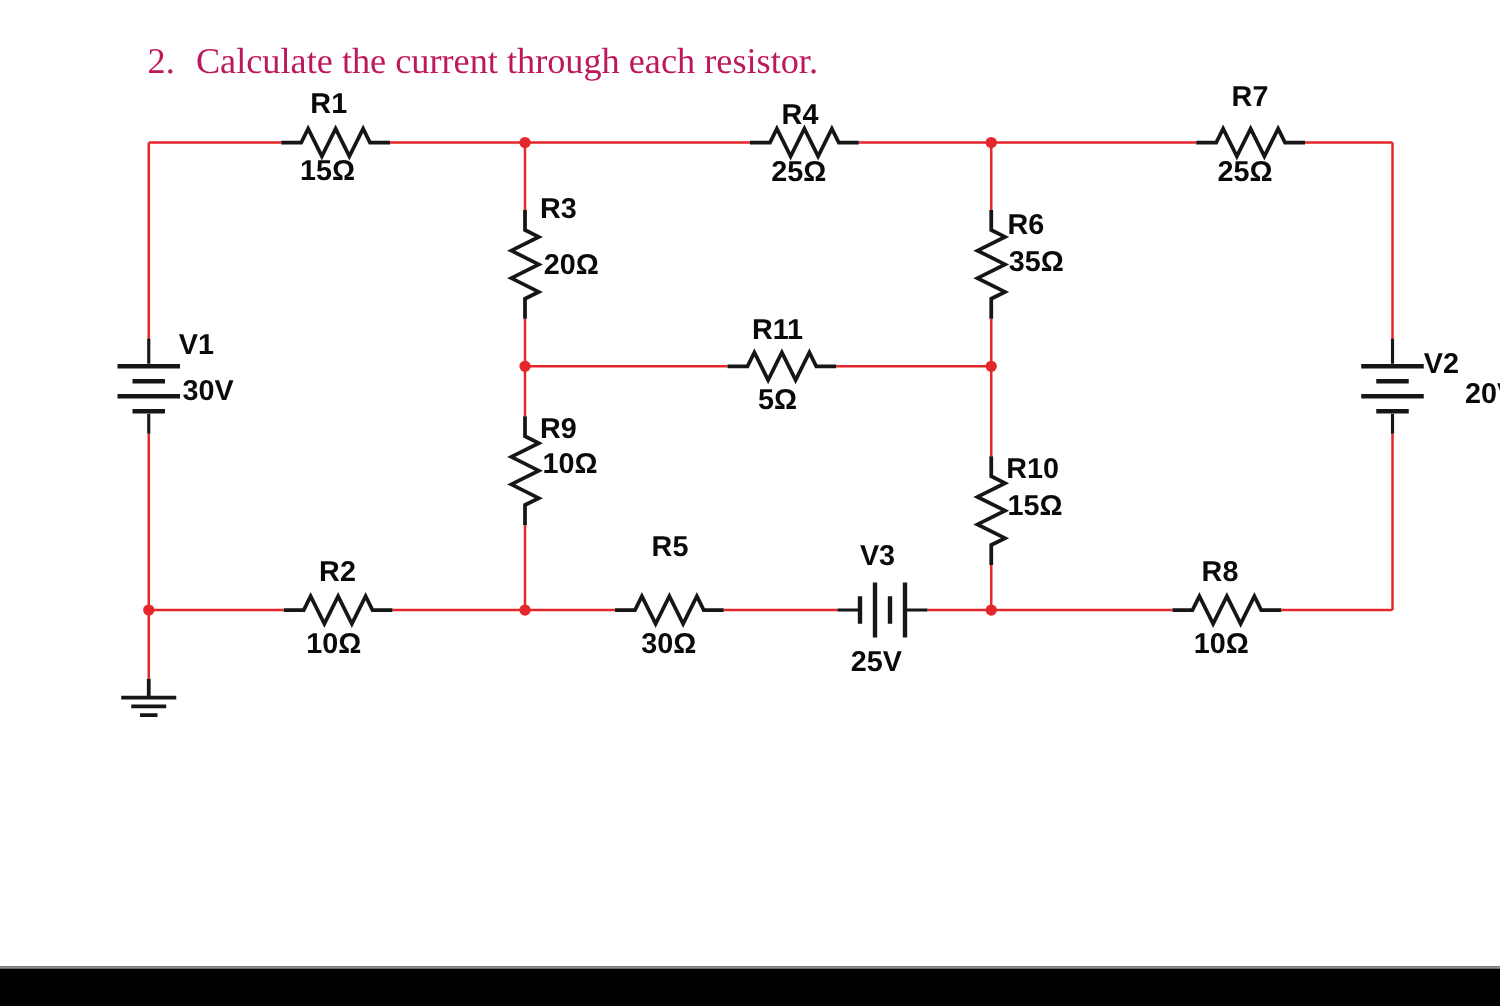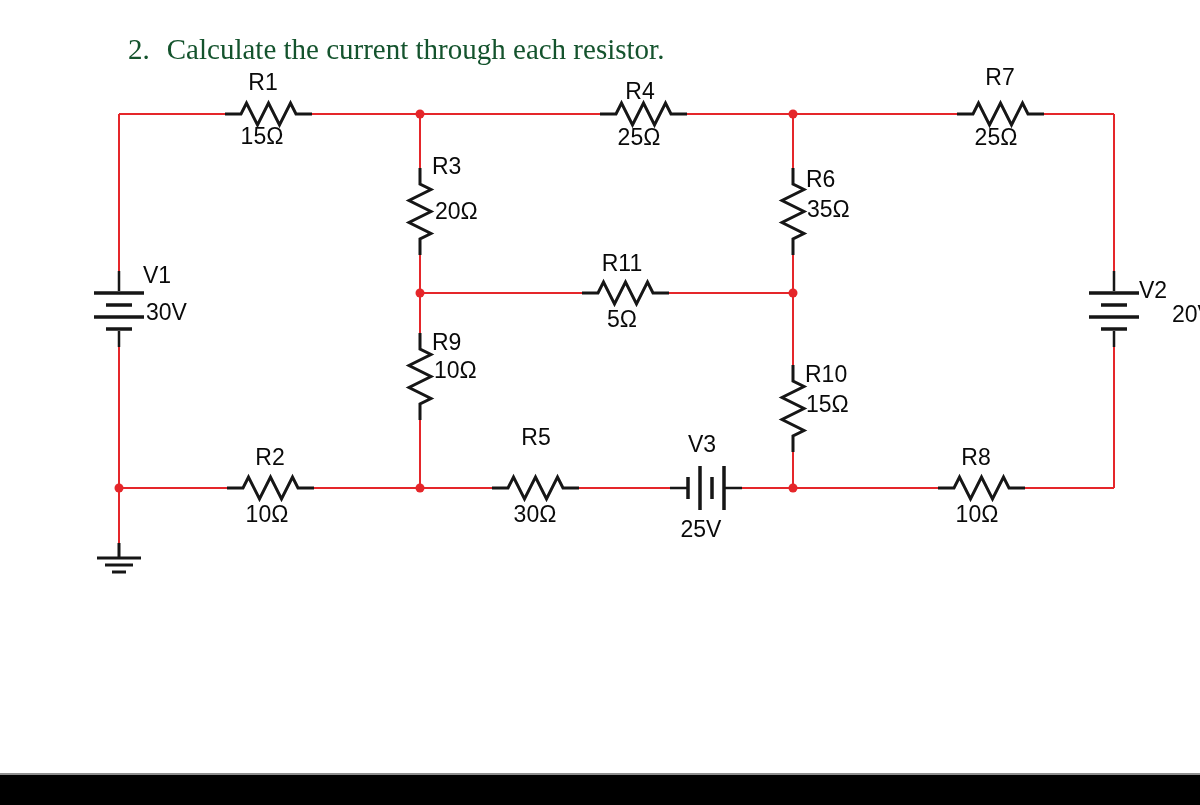--- a/index.html
+++ b/index.html
@@ -2,34 +2,34 @@
 <html style="--wire: #e5262a; --component: #161616; --label: #0a0a0a; --footer: #000000;"><head>
 <meta charset="utf-8">
 <style>
   html,body{margin:0;padding:0;}
   body{
     width:1200px;height:805px;background:#ffffff;position:relative;overflow:hidden;
     font-family:"Liberation Sans",sans-serif;
   }
   .page{position:absolute;inset:0;background:#ffffff;}
   .title{
-    position:absolute;left:128px;top:34px;
-    font-family:"Liberation Serif",serif;font-size:29px;color:#14532d;
+    position:absolute;left:118px;top:34px;
+    font-family:"Liberation Serif",serif;font-size:29px;color:#be185d;
     white-space:nowrap;line-height:1.1;
   }
   .title .num{margin-right:17px;}
   svg.circuit{position:absolute;left:0;top:0;}
   .wire{stroke:var(--wire,#e5262a);stroke-width:2;fill:none;}
   .comp{stroke:var(--component,#161616);stroke-width:3;fill:none;stroke-linejoin:miter;}
   .stub{stroke:var(--component,#161616);stroke-width:2.5;fill:none;}
   .plate{stroke:var(--component,#161616);stroke-width:3.5;fill:none;}
   .gnd{stroke:var(--component,#161616);stroke-width:3;fill:none;}
   .dot{fill:var(--wire,#e5262a);stroke:none;}
   .lbl{
-    position:absolute;font-weight:normal;font-size:23px;line-height:1.15;
+    position:absolute;font-weight:bold;font-size:23px;line-height:1.15;
     color:var(--label,#0a0a0a);white-space:nowrap;
   }
   .c{transform:translateX(-50%);}
   .footer-bar{
     position:absolute;left:0;top:773px;width:1200px;height:32px;
     background:var(--footer,#000000);border-top:2px solid #8f8f8f;box-sizing:border-box;
   }
 </style>
 </head>
 <body>

